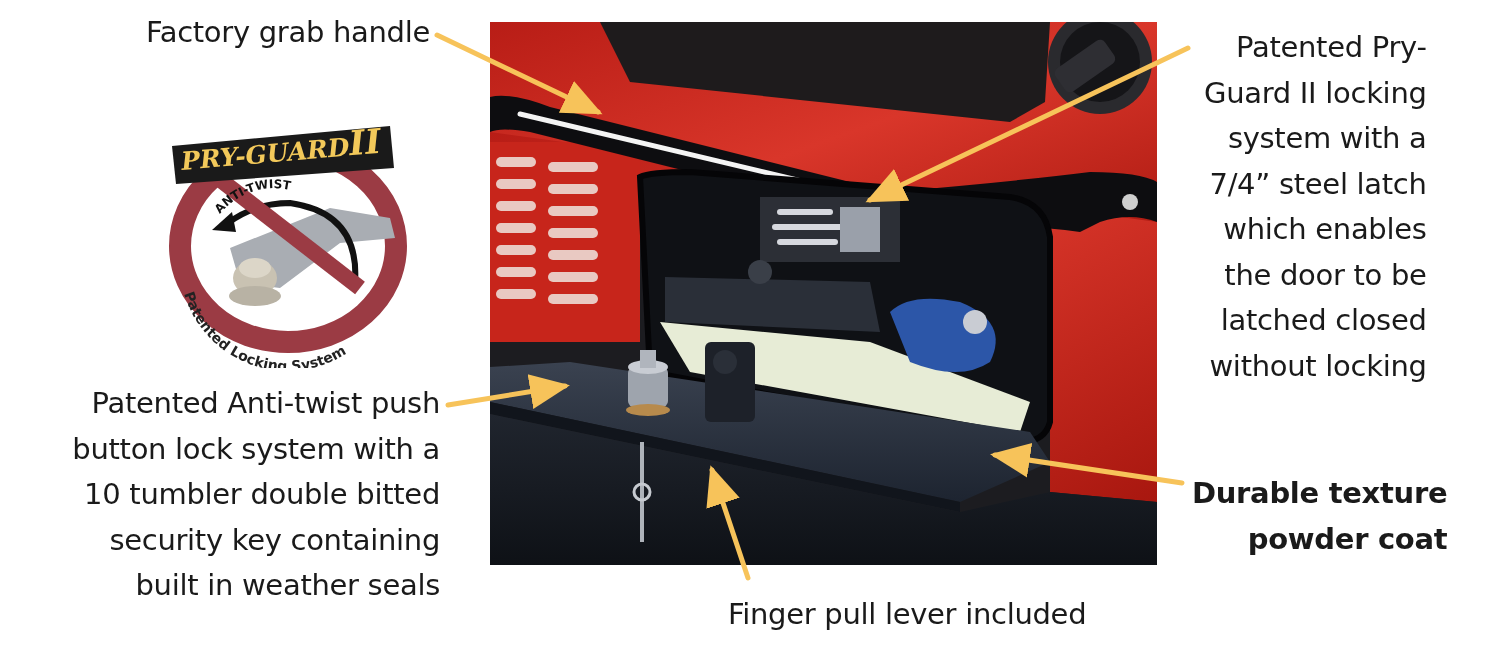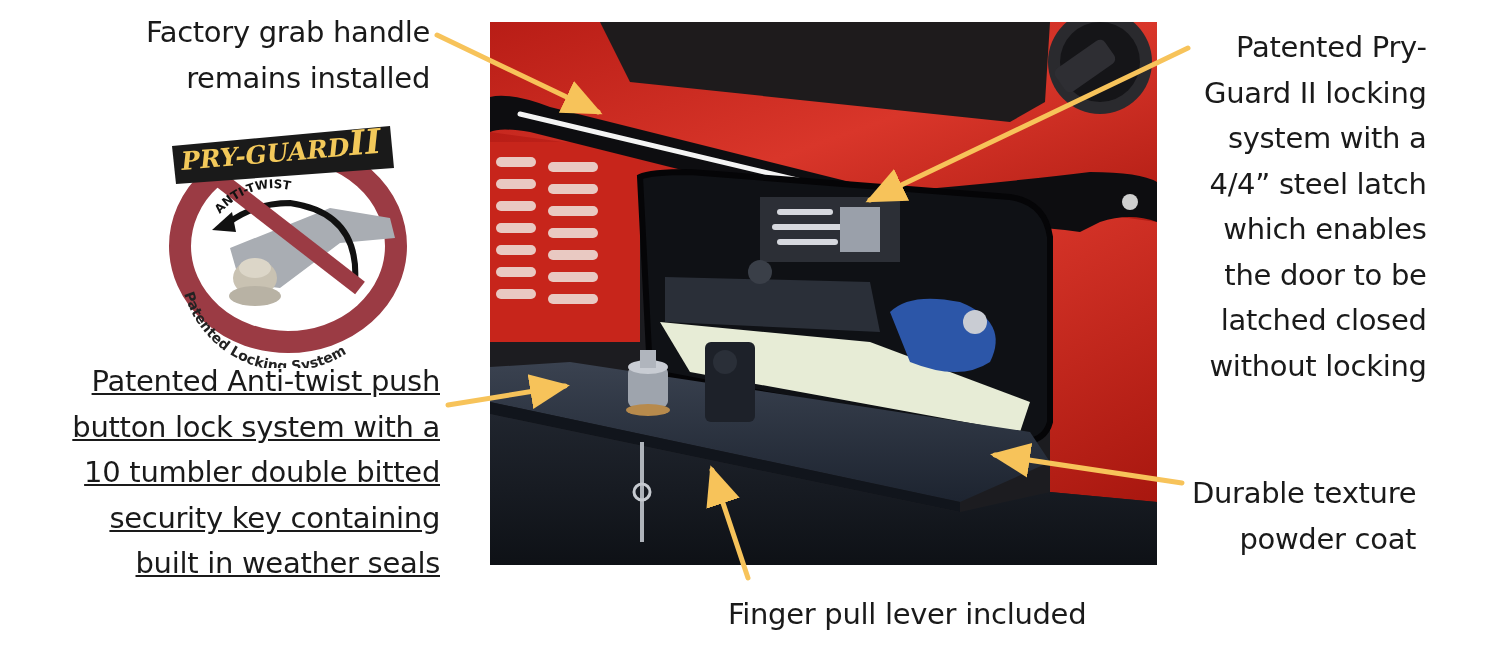--- a/index.html
+++ b/index.html
@@ -139,42 +139,41 @@
     <line x1="437" y1="35" x2="598" y2="112" marker-end="url(#ah)"></line>
     <line x1="1188" y1="48" x2="870" y2="200" marker-end="url(#ah)"></line>
     <line x1="448" y1="405" x2="565" y2="386" marker-end="url(#ah)"></line>
     <line x1="1182" y1="483" x2="995" y2="455" marker-end="url(#ah)"></line>
     <line x1="748" y1="578" x2="712" y2="470" marker-end="url(#ah)"></line>
   </g>
 </svg>
 
 <div class="callout right-align" style="right:1070px; top:10px;">
   <span class="line">Factory grab handle</span>
-  <span class="line">remains installed</span>
 </div>
 
 <div class="callout left-align" style="left:1204px; top:25px;">
   <span class="line">Patented Pry-</span>
   <span class="line">Guard II locking</span>
   <span class="line">system with a</span>
-  <span class="line">4/4” steel latch</span>
+  <span class="line">7/4” steel latch</span>
   <span class="line">which enables</span>
   <span class="line">the door to be</span>
   <span class="line">latched closed</span>
   <span class="line">without locking</span>
 </div>
 
-<div class="callout right-align" style="right:1060px; top:359px;text-decoration:underline;">
+<div class="callout right-align" style="right:1060px; top:381px;">
   <span class="line">Patented Anti-twist push</span>
   <span class="line">button lock system with a</span>
   <span class="line">10 tumbler double bitted</span>
   <span class="line">security key containing</span>
   <span class="line">built in weather seals</span>
 </div>
 
-<div class="callout left-align" style="left:1192px; top:471px;">
+<div class="callout left-align" style="left:1192px; top:471px;font-weight:bold;">
   <span class="line">Durable texture</span>
   <span class="line">powder coat</span>
 </div>
 
 <div class="callout left-align" style="left:728px; top:592px;">
   <span class="line">Finger pull lever included</span>
 </div>
 
 </body></html>

